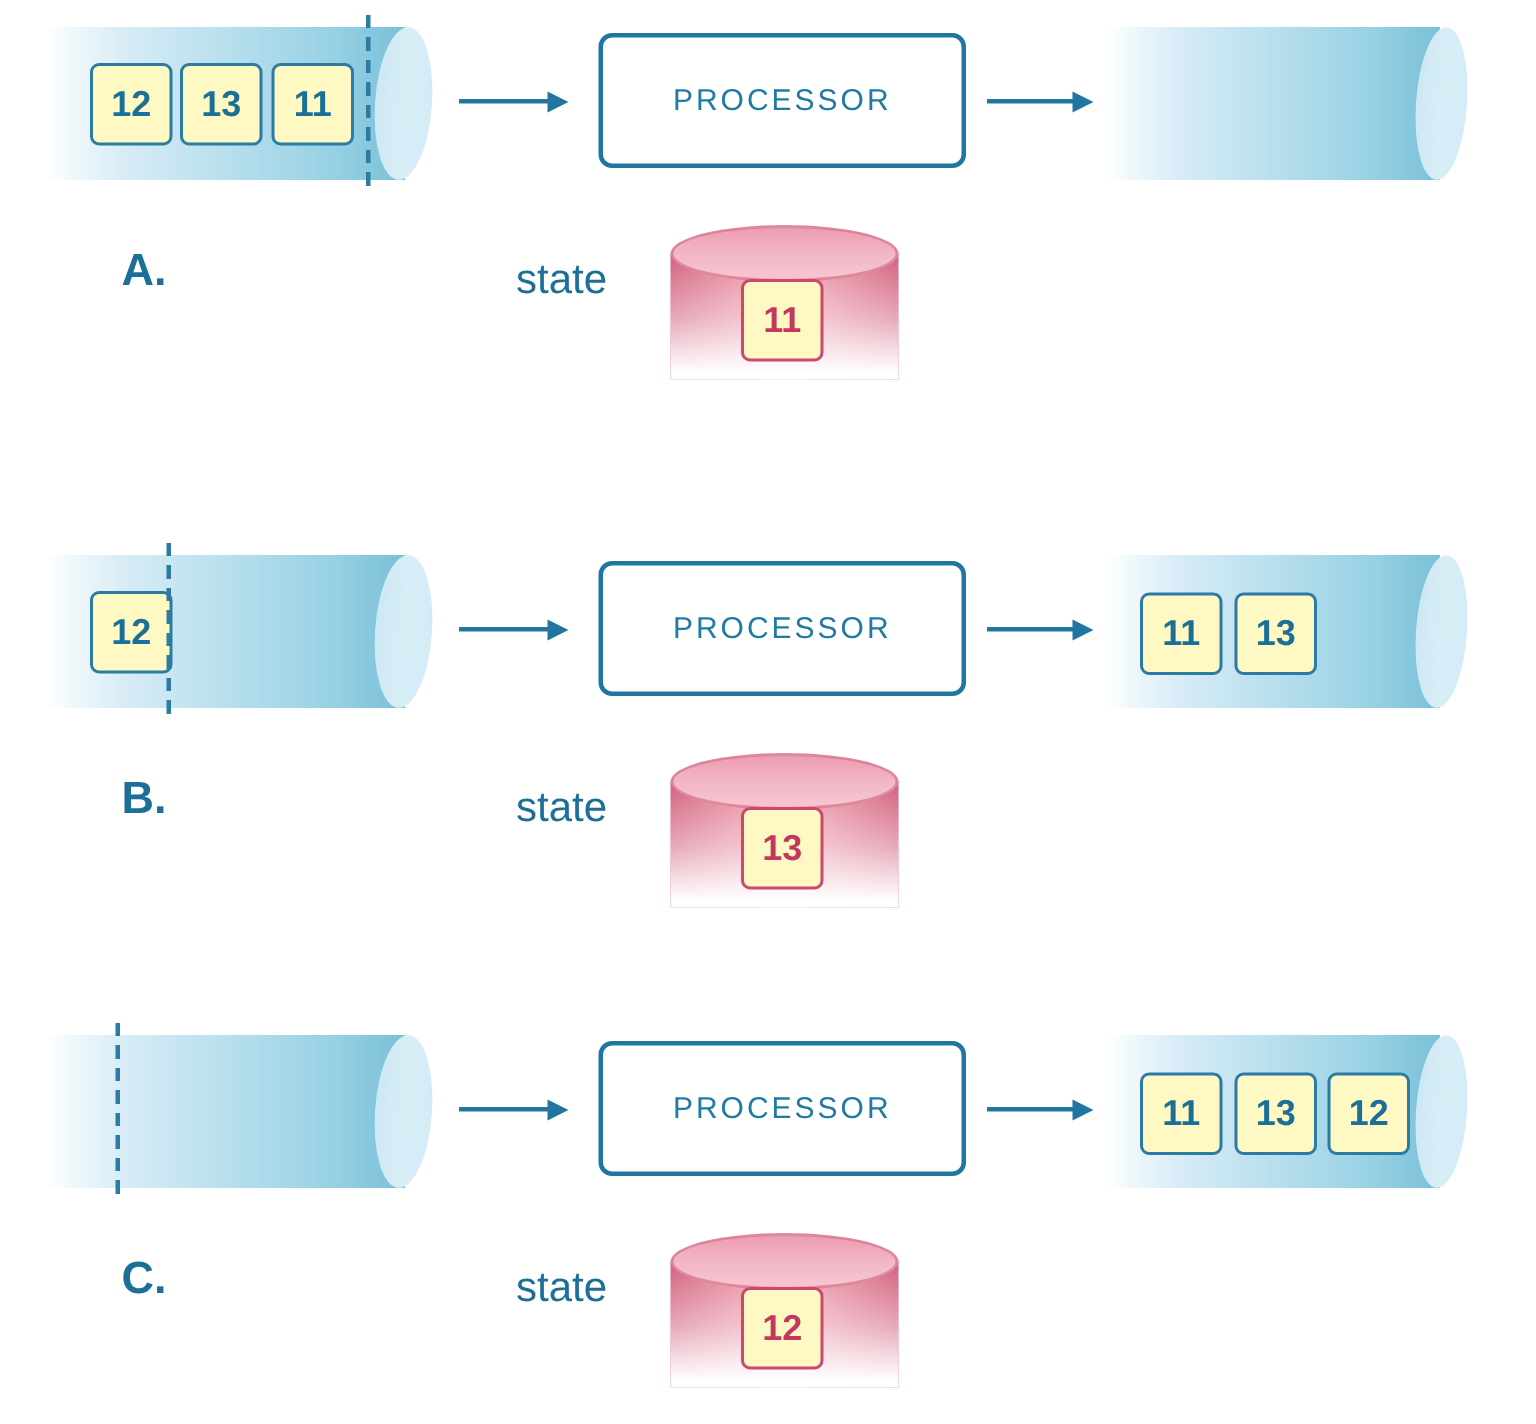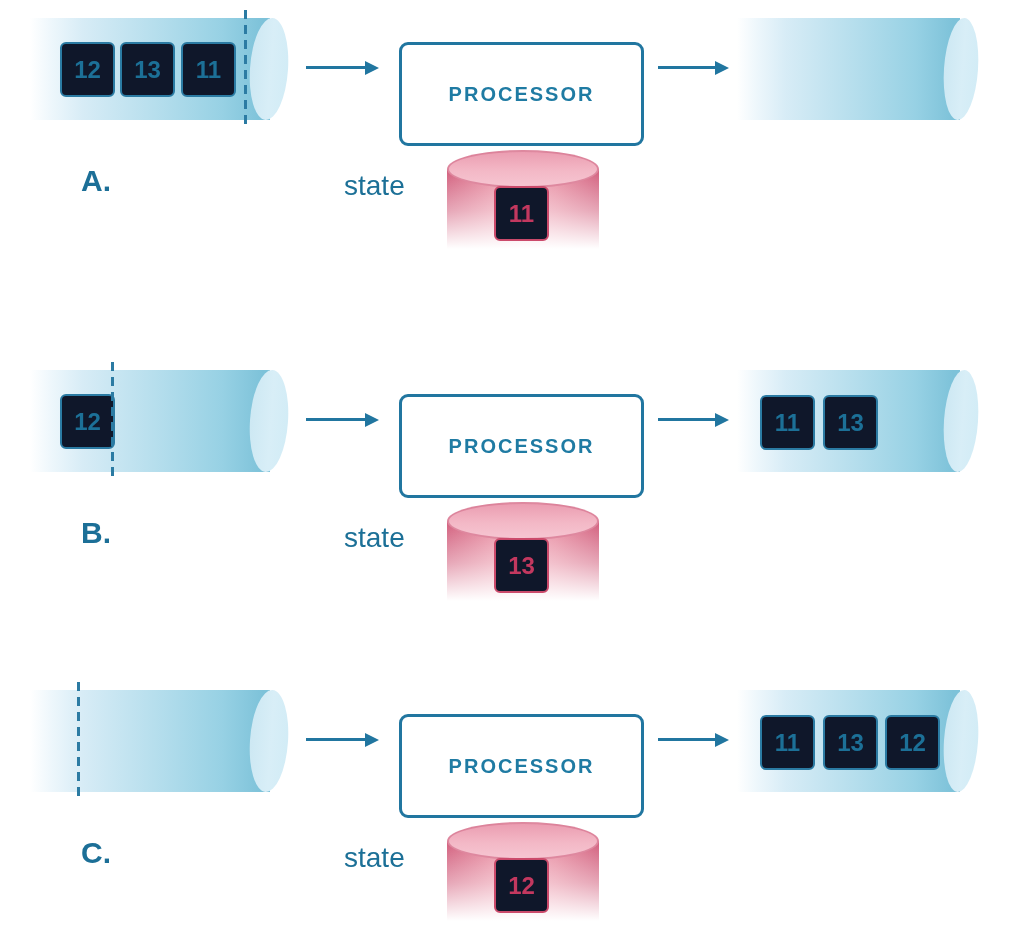--- a/index.html
+++ b/index.html
@@ -54,21 +54,21 @@
   }
   .pipe-in  .pipe-cap { right: 0; width: 38px; }
   .pipe-out .pipe-cap { right: 0; width: 34px; }
 
   
   .chip {
     position: absolute;
     top: 42px;
     width: 51px;
     height: 51px;
-    background: #0f172a;
+    background: #fef9c3;
     border: 2px solid #2b7ba3;
     border-radius: 6px;
     display: flex;
     align-items: center;
     justify-content: center;
     font-size: 24px;
     font-weight: bold;
     color: #1c7097;
     z-index: 4;
   }
@@ -113,33 +113,32 @@
   }
   .arrow-1 { left: 306px; width: 60px; }
   .arrow-2 { left: 658px; width: 58px; }
 
   
   .processor {
     position: absolute;
     left: 399px;
     top: 22px;
     width: 245px;
-    height: 104px;
+    height: 90px;
     background: #ffffff;
     border: 3px solid #2176a0;
     border-radius: 9px;
     box-sizing: border-box;
     display: flex;
     align-items: center;
     justify-content: center;
     font-size: 20px;
-    font-weight: bold;
+    font-weight: normal;
     letter-spacing: 2px;
     color: #1f7ba3;
-    margin-top: 20px;
   }
 
   
   .row-label {
     position: absolute;
     left: 81px;
     top: 164px;
     font-size: 30px;
     font-weight: bold;
     color: #1c6f97;

